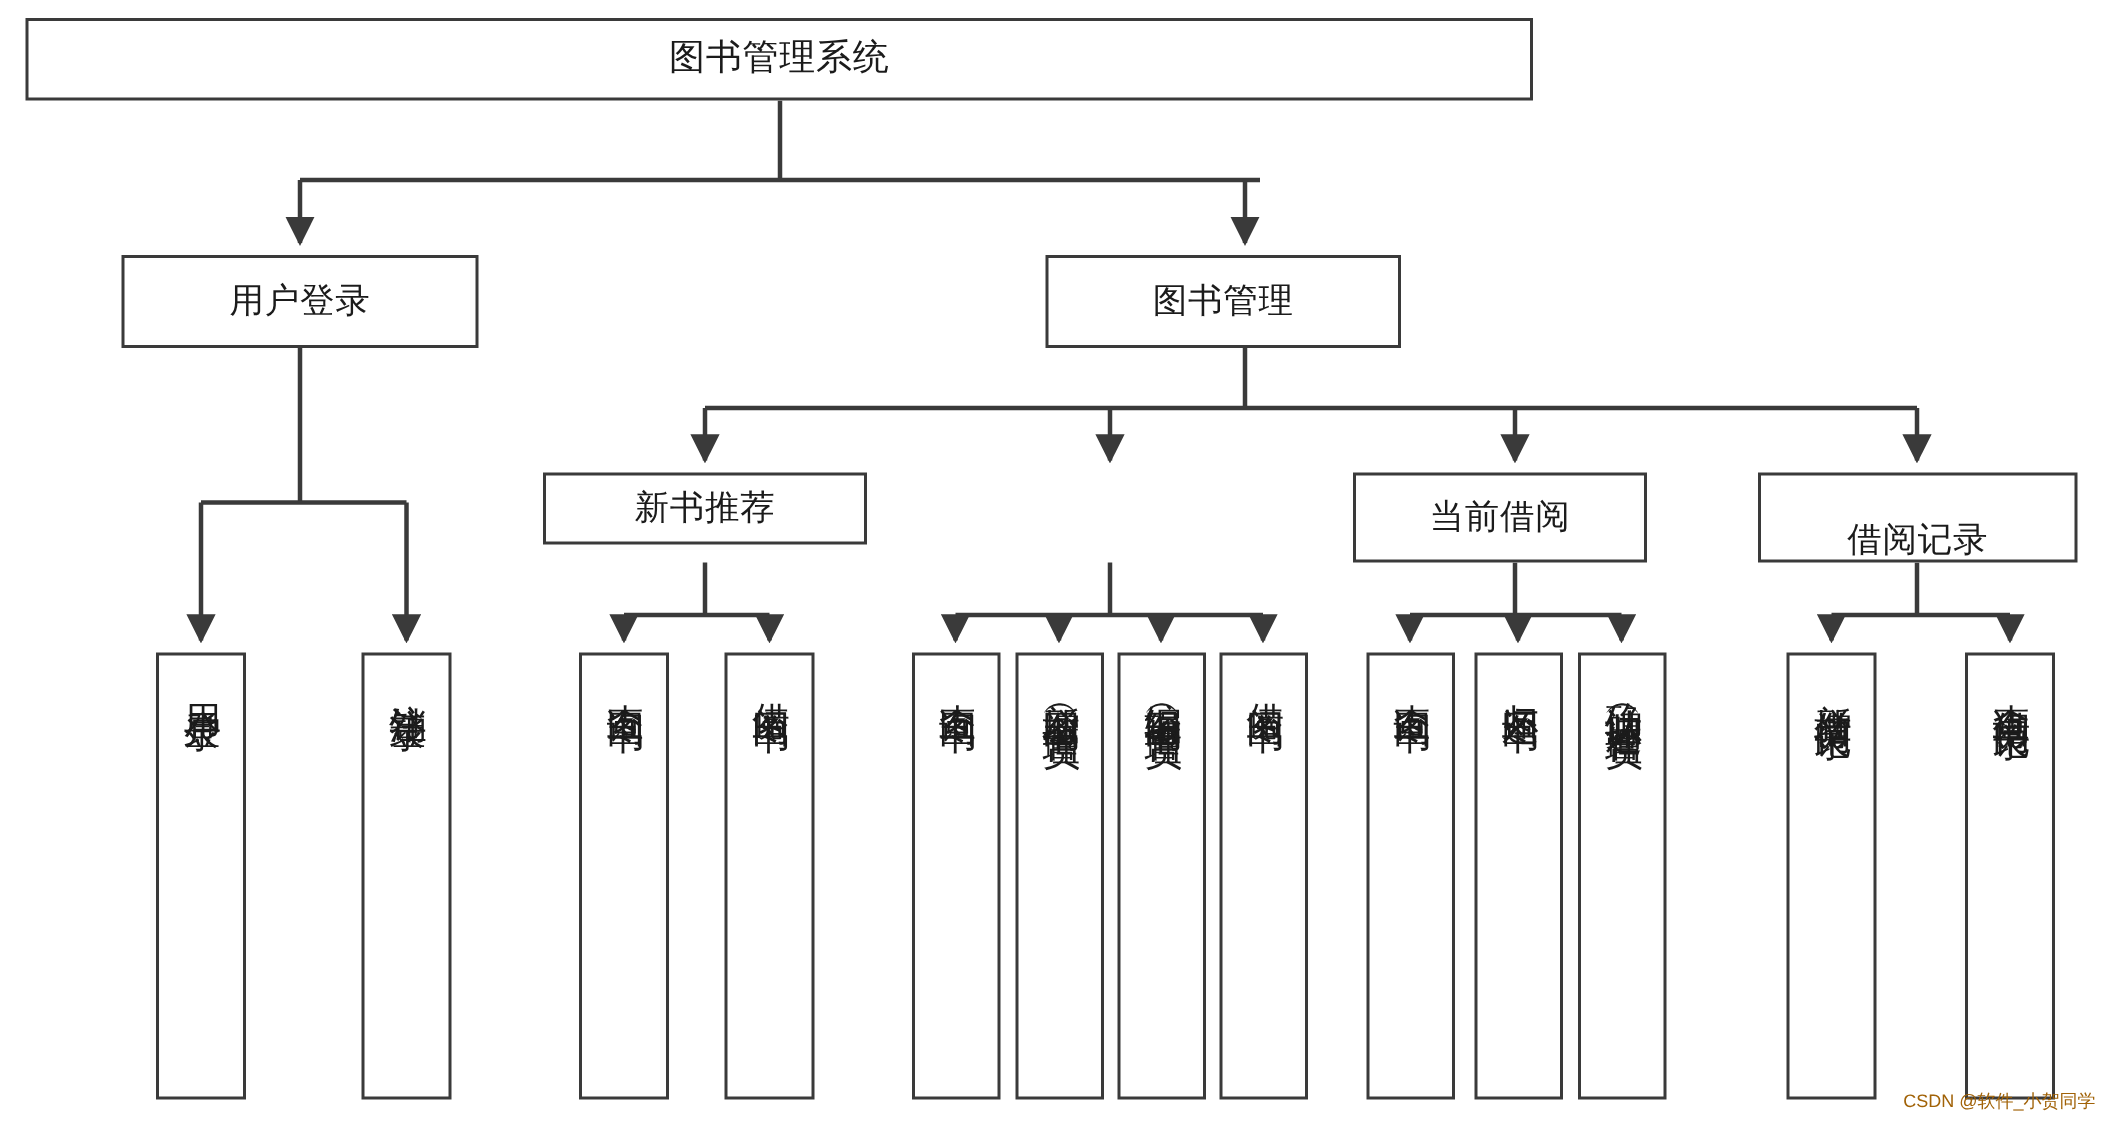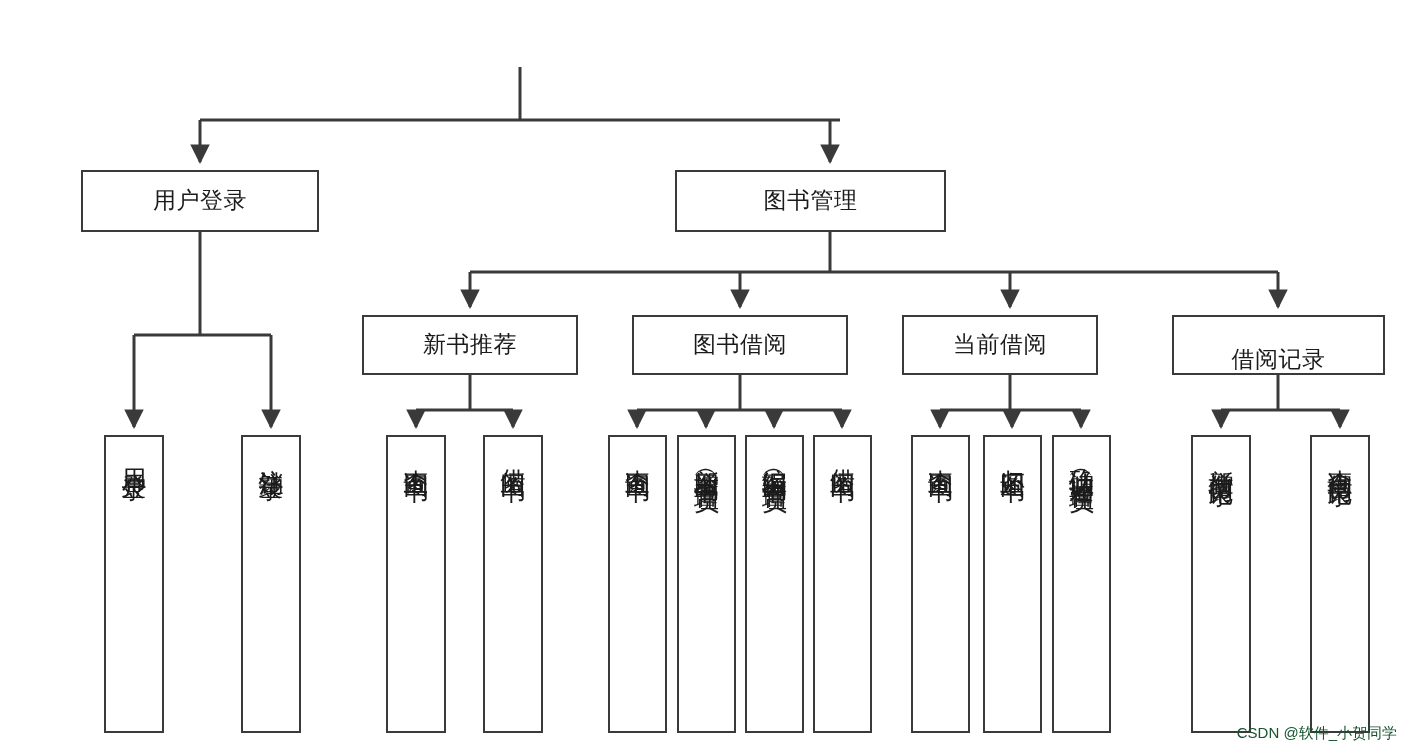--- a/index.html
+++ b/index.html
@@ -58,22 +58,22 @@
     letter-spacing: 3px;
     line-height: 1;
   }
   .node.root .label {
     font-size: 24px;
   }
   #watermark {
     position: absolute;
     right: 8px;
     bottom: 4px;
-    font-size: 15px;
-    color: #14532d;
+    font-size: 12px;
+    color: #a16207;
     z-index: 5;
     white-space: nowrap;
     font-family: "Liberation Sans", "DejaVu Sans", sans-serif;
   }
 </style>
 </head>
 <body>
 
 <div id="canvas">
 
@@ -132,33 +132,33 @@
     </g>
 
     <g stroke="#3a3a3a" stroke-width="3" fill="none">
       <path d="M 1278 375 L 1278 410"></path>
       <path d="M 1221 410 L 1340 410"></path>
       <path d="M 1221 410 L 1221 427" marker-end="url(#arrow)"></path>
       <path d="M 1340 410 L 1340 427" marker-end="url(#arrow)"></path>
     </g>
   </svg>
 
+  <div class="node horizontal root" style="left:17px; top:12px; width:1005px; height:55px;">
+    <span class="label">图书管理系统</span>
+  </div>
 
   <div class="node horizontal" style="left:81px; top:170px; width:238px; height:62px;">
     <span class="label">用户登录</span>
   </div>
-  <div class="node horizontal" style="left:675px; top:170px; width:271px; height:62px;">
+  <div class="node horizontal" style="left:697px; top:170px; width:237px; height:62px;">
     <span class="label">图书管理</span>
   </div>
 
-  <div class="node horizontal" style="left:362px; top:315px; width:216px; height:60px;">
+  <div class="node horizontal" style="left:362px; top:315px; width:216px; height:48px;">
     <span class="label">新书推荐</span>
-  </div>
-  <div class="node horizontal" style="left:632px; top:315px; width:216px; height:60px;">
-    <span class="label">图书借阅</span>
   </div>
   <div class="node horizontal" style="left:902px; top:315px; width:196px; height:60px;">
     <span class="label">当前借阅</span>
   </div>
   <div class="node horizontal" style="left:1172px; top:315px; width:213px; height:60px;align-items:flex-end;">
     <span class="label">借阅记录</span>
   </div>
 
   <div class="node vertical" style="left:104px; top:435px; width:60px; height:298px;">
     <span class="label">用户登录</span>

